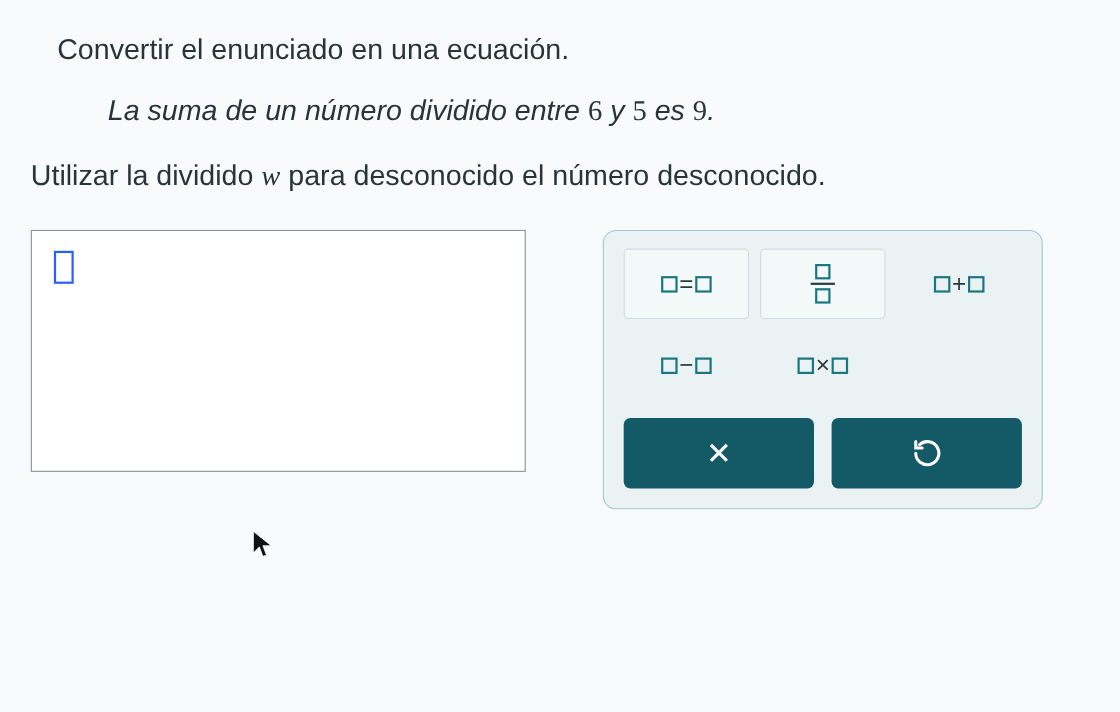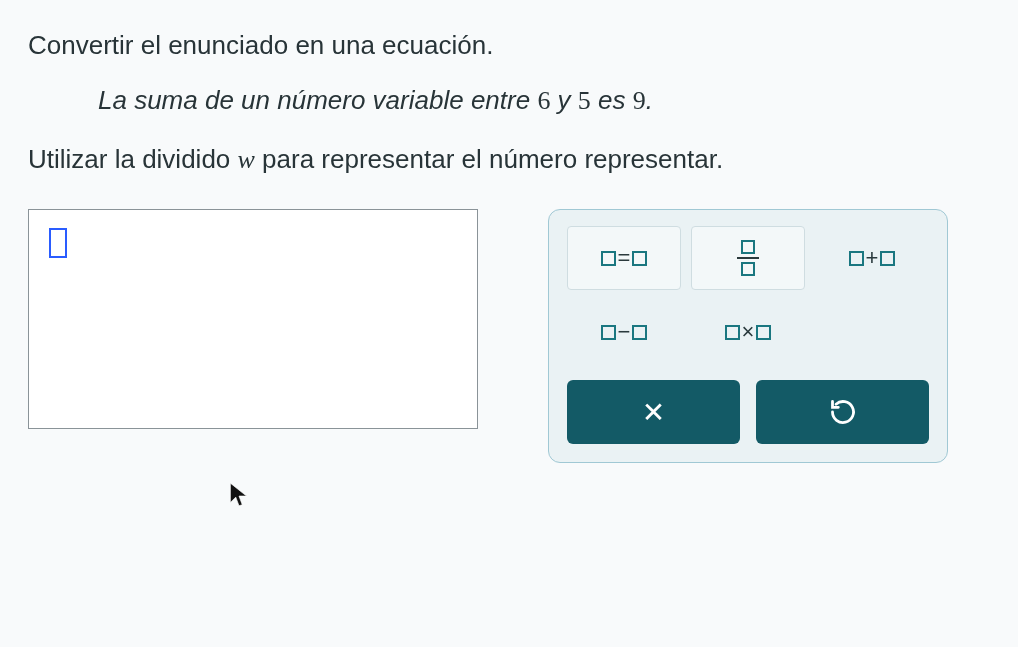--- a/index.html
+++ b/index.html
@@ -13,20 +13,21 @@
       background: #f8fafb;
       font-family: Arial, sans-serif;
       color: #2a3a3d;
       padding: 30px 28px;
       overflow: hidden;
     }
     .prompt-line {
       font-size: 26px;
       color: #283438;
       margin-bottom: 24px;
+      margin-left: 24px;
     }
     .statement-line {
       font-size: 26px;
       font-style: italic;
       color: #283438;
       margin: 0 0 28px 70px;
     }
     .statement-line .num {
       font-style: normal;
       font-family: 'Times New Roman', serif;
@@ -131,25 +132,25 @@
       margin-left: 200px;
       color: #222;
     }
   </style>
 </head>
 <body>
 
 <div class="prompt-line">Convertir el enunciado en una ecuación.</div>
 
 <div class="statement-line">
-  <span>La suma de un número variable entre </span><span class="num">6</span><span> y </span><span class="num">5</span><span> es </span><span class="num">9</span><span>.</span>
+  <span>La suma de un número dividido entre </span><span class="num">6</span><span> y </span><span class="num">5</span><span> es </span><span class="num">9</span><span>.</span>
 </div>
 
 <div class="instruction-line">
-  <span>Utilizar la dividido </span><span class="varw">w</span><span> para representar el número representar.</span>
+  <span>Utilizar la dividido </span><span class="varw">w</span><span> para desconocido el número desconocido.</span>
 </div>
 
 <div class="work-row">
   <div class="answer-box">
     <span class="answer-cursor"></span>
     <span></span>
   </div>
 
   <div class="toolpad">
     <div class="tool-grid">

